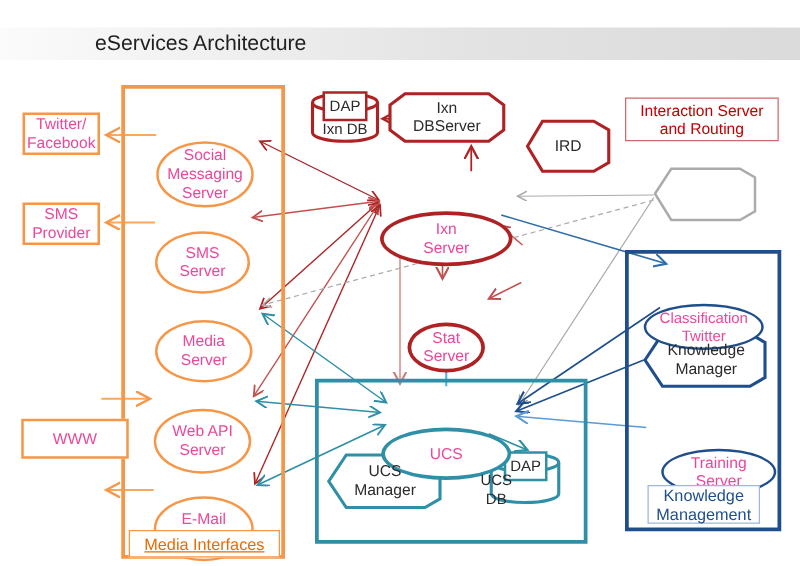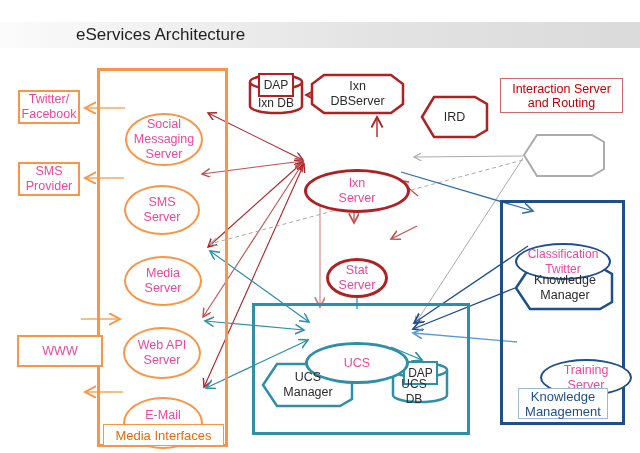--- a/index.html
+++ b/index.html
@@ -153,44 +153,44 @@
 Messaging
 Server</div>
   <div class="node ell orange" style="left:124px;top:153px;width:76px;height:50px;">SMS
 Server</div>
   <div class="node ell orange" style="left:124px;top:224px;width:78px;height:50px;">Media
 Server</div>
   <div class="node ell orange" style="left:123px;top:295px;width:78px;height:52px;text-align:center;">Web API
 Server</div>
   <div class="node ell orange" style="left:123px;top:365px;width:80px;height:52px;">E-Mail
 Social</div>
-  <div class="zone-label" style="left:103px;top:424px;width:121px;height:22px;border:1.5px solid #F79646;color:#E36C0A;">Media Interfaces</div>
+  <div class="zone-label" style="left:103px;top:424px;width:121px;height:22px;border:1.5px solid #F79646;color:#E36C0A;text-decoration:underline;">Media Interfaces</div>
 
   <div class="node ell darkred" style="left:304px;top:137px;width:106px;height:44px;">Ixn
 Server</div>
   <div class="node ell darkred" style="left:326px;top:226px;width:62px;height:40px;">Stat
 Server</div>
   <div class="zone-label" style="left:500px;top:78px;width:123px;height:35px;border:1.5px solid #D06A6A;color:#C00000;font-size:12.5px;">Interaction Server
 and Routing</div>
 
   <div class="shape-label" style="left:312px;top:75px;width:91px;height:38px;">Ixn
 DBServer</div>
   <div class="shape-label" style="left:426px;top:99px;width:57px;height:36px;">IRD</div>
   <div class="shape-label small" style="left:260px;top:75px;width:32px;height:20px;">DAP</div>
   <div class="shape-label small" style="left:250px;top:95px;width:52px;height:17px;">Ixn DB</div>
 
 
   <div class="node ell teal" style="left:305px;top:310px;width:104px;height:42px;">UCS</div>
   <div class="shape-label" style="left:268px;top:366px;width:80px;height:38px;">UCS
 Manager</div>
   <div class="shape-label small" style="left:405px;top:363px;width:31px;height:20px;">DAP</div>
-  <div class="shape-label small" style="left:393px;top:383px;width:42px;height:17px;">UCS DB</div>
+  <div class="shape-label small" style="left:376px;top:383px;width:42px;height:17px;">UCS DB</div>
 
   <div class="node ell navy" style="left:515px;top:211px;width:96px;height:37px;font-size:12px;">Classification
 Twitter</div>
   <div class="shape-label" style="left:522px;top:269px;width:86px;height:38px;">Knowledge
 Manager</div>
-  <div class="node ell navy" style="left:540px;top:327px;width:92px;height:37px;">Training
+  <div class="node ell navy" style="left:529px;top:327px;width:92px;height:37px;">Training
 Server</div>
   <div class="zone-label" style="left:518px;top:388px;width:90px;height:31px;border:1.5px solid #9DB8DC;color:#1F4E8C;">Knowledge
 Management</div>
 
 </div>
 
 </body></html>

